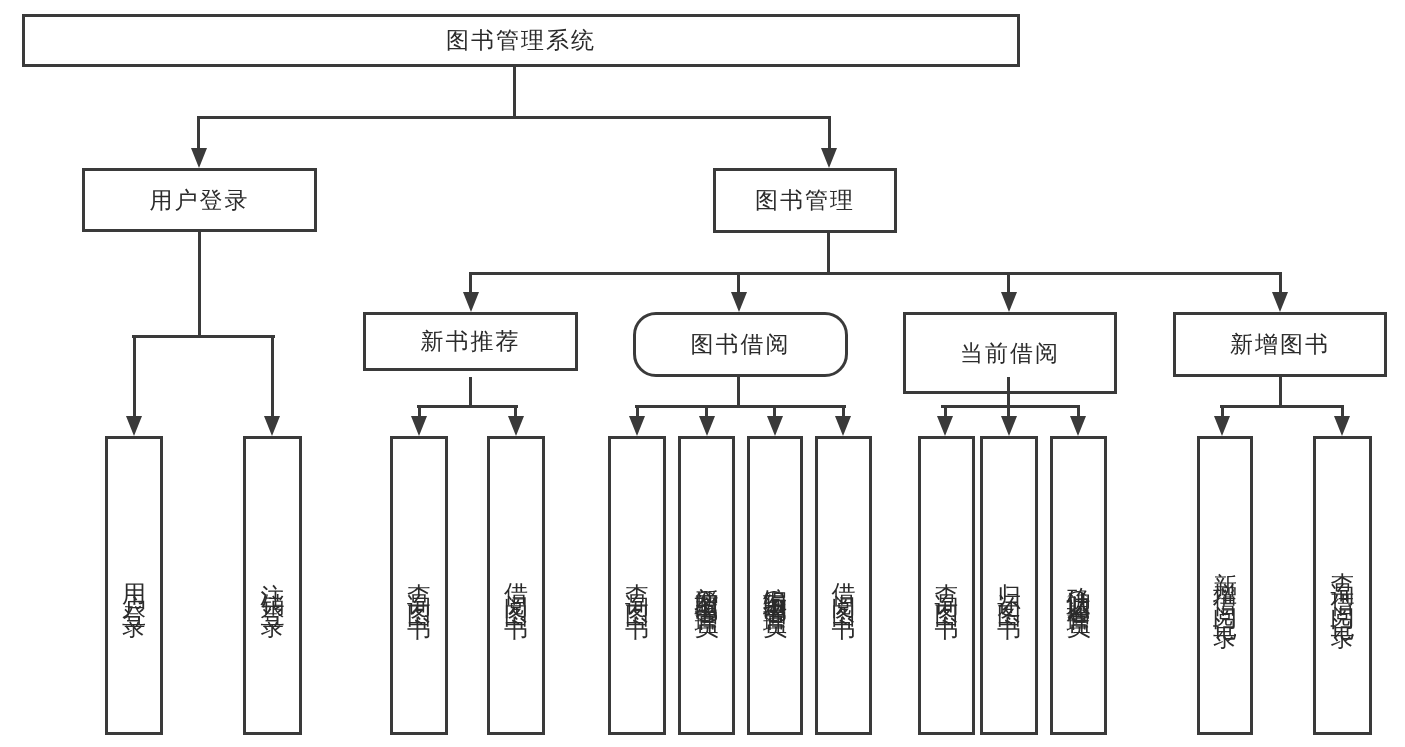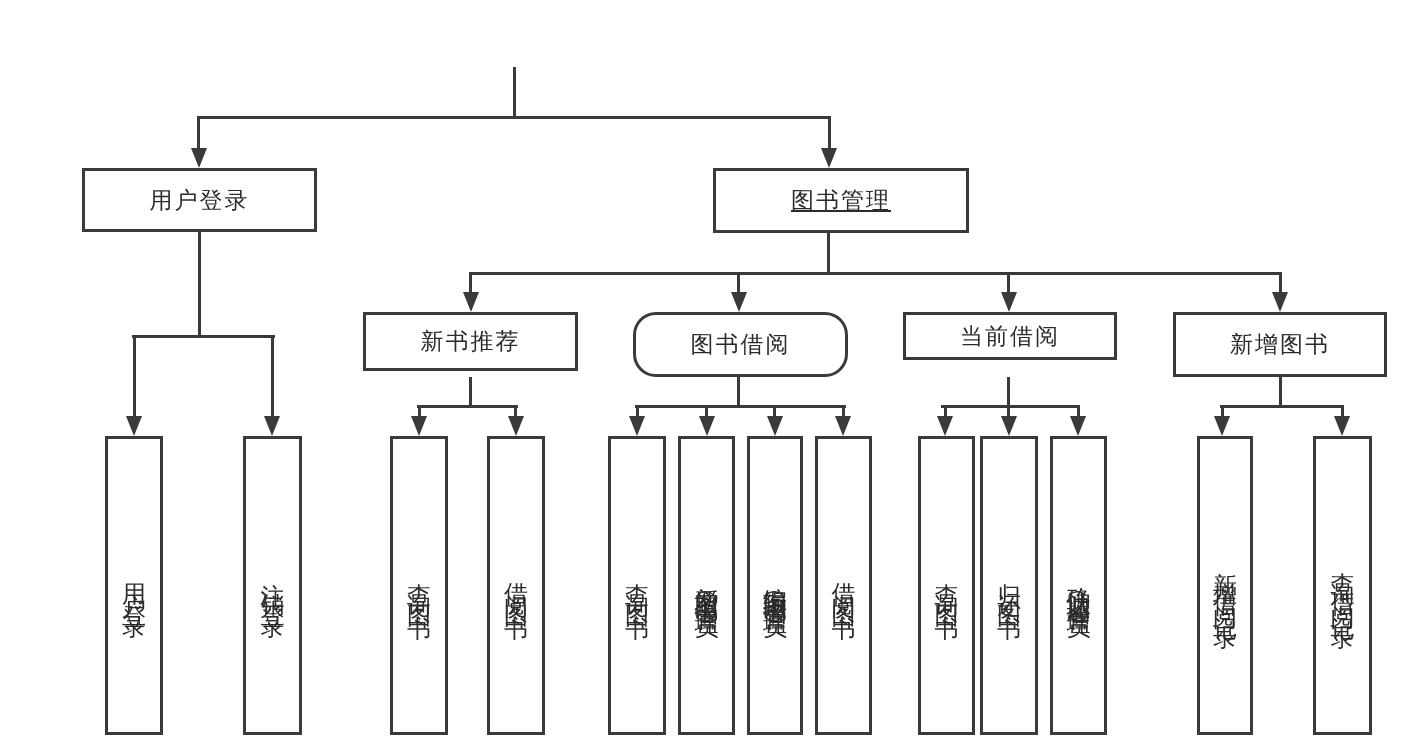--- a/index.html
+++ b/index.html
@@ -59,30 +59,31 @@
     font-size:19px;
     color:#b0b0b0;
     letter-spacing:1px;
   }
 </style>
 </head>
 <body>
 
 <div id="canvas">
 
+  <div class="box" style="left:22px;top:14px;width:998px;height:53px;">图书管理系统</div>
 
   <div class="vl" style="left:513px;top:67px;height:49px;"></div>
   <div class="hl" style="left:197px;top:116px;width:634px;"></div>
   <div class="vl" style="left:197px;top:119px;height:29px;"></div>
   <div class="arrow" style="left:191px;top:148px;"></div>
   <div class="vl" style="left:828px;top:119px;height:29px;"></div>
   <div class="arrow" style="left:821px;top:148px;"></div>
 
   <div class="box" style="left:82px;top:168px;width:235px;height:64px;">用户登录</div>
-  <div class="box" style="left:713px;top:168px;width:256px;height:65px;text-decoration:underline;">图书管理</div>
+  <div class="box" style="left:713px;top:168px;width:184px;height:65px;">图书管理</div>
 
   <div class="vl" style="left:198px;top:232px;height:103px;"></div>
   <div class="hl" style="left:132px;top:335px;width:143px;"></div>
   <div class="vl" style="left:133px;top:338px;height:78px;"></div>
   <div class="arrow" style="left:126px;top:416px;"></div>
   <div class="vl" style="left:271px;top:338px;height:78px;"></div>
   <div class="arrow" style="left:264px;top:416px;"></div>
 
   <div class="vl" style="left:827px;top:233px;height:39px;"></div>
   <div class="hl" style="left:469px;top:272px;width:813px;"></div>
@@ -90,21 +91,21 @@
   <div class="arrow" style="left:463px;top:292px;"></div>
   <div class="vl" style="left:737px;top:275px;height:17px;"></div>
   <div class="arrow" style="left:731px;top:292px;"></div>
   <div class="vl" style="left:1007px;top:275px;height:17px;"></div>
   <div class="arrow" style="left:1001px;top:292px;"></div>
   <div class="vl" style="left:1279px;top:275px;height:17px;"></div>
   <div class="arrow" style="left:1272px;top:292px;"></div>
 
   <div class="box" style="left:363px;top:312px;width:215px;height:59px;text-align:right;">新书推荐</div>
   <div class="box" style="left:633px;top:312px;width:215px;height:65px;border-radius:23px;">图书借阅</div>
-  <div class="box" style="left:903px;top:312px;width:214px;height:48px;">当前借阅</div>
+  <div class="box" style="left:903px;top:312px;width:214px;height:82px;">当前借阅</div>
   <div class="box" style="left:1173px;top:312px;width:214px;height:65px;">新增图书</div>
 
   <div class="vl" style="left:469px;top:377px;height:28px;"></div>
   <div class="hl" style="left:417px;top:405px;width:101px;"></div>
   <div class="vl" style="left:418px;top:408px;height:10px;"></div>
   <div class="arrow" style="left:411px;top:416px;"></div>
   <div class="vl" style="left:514px;top:408px;height:10px;"></div>
   <div class="arrow" style="left:508px;top:416px;"></div>
 
   <div class="vl" style="left:737px;top:377px;height:28px;"></div>

